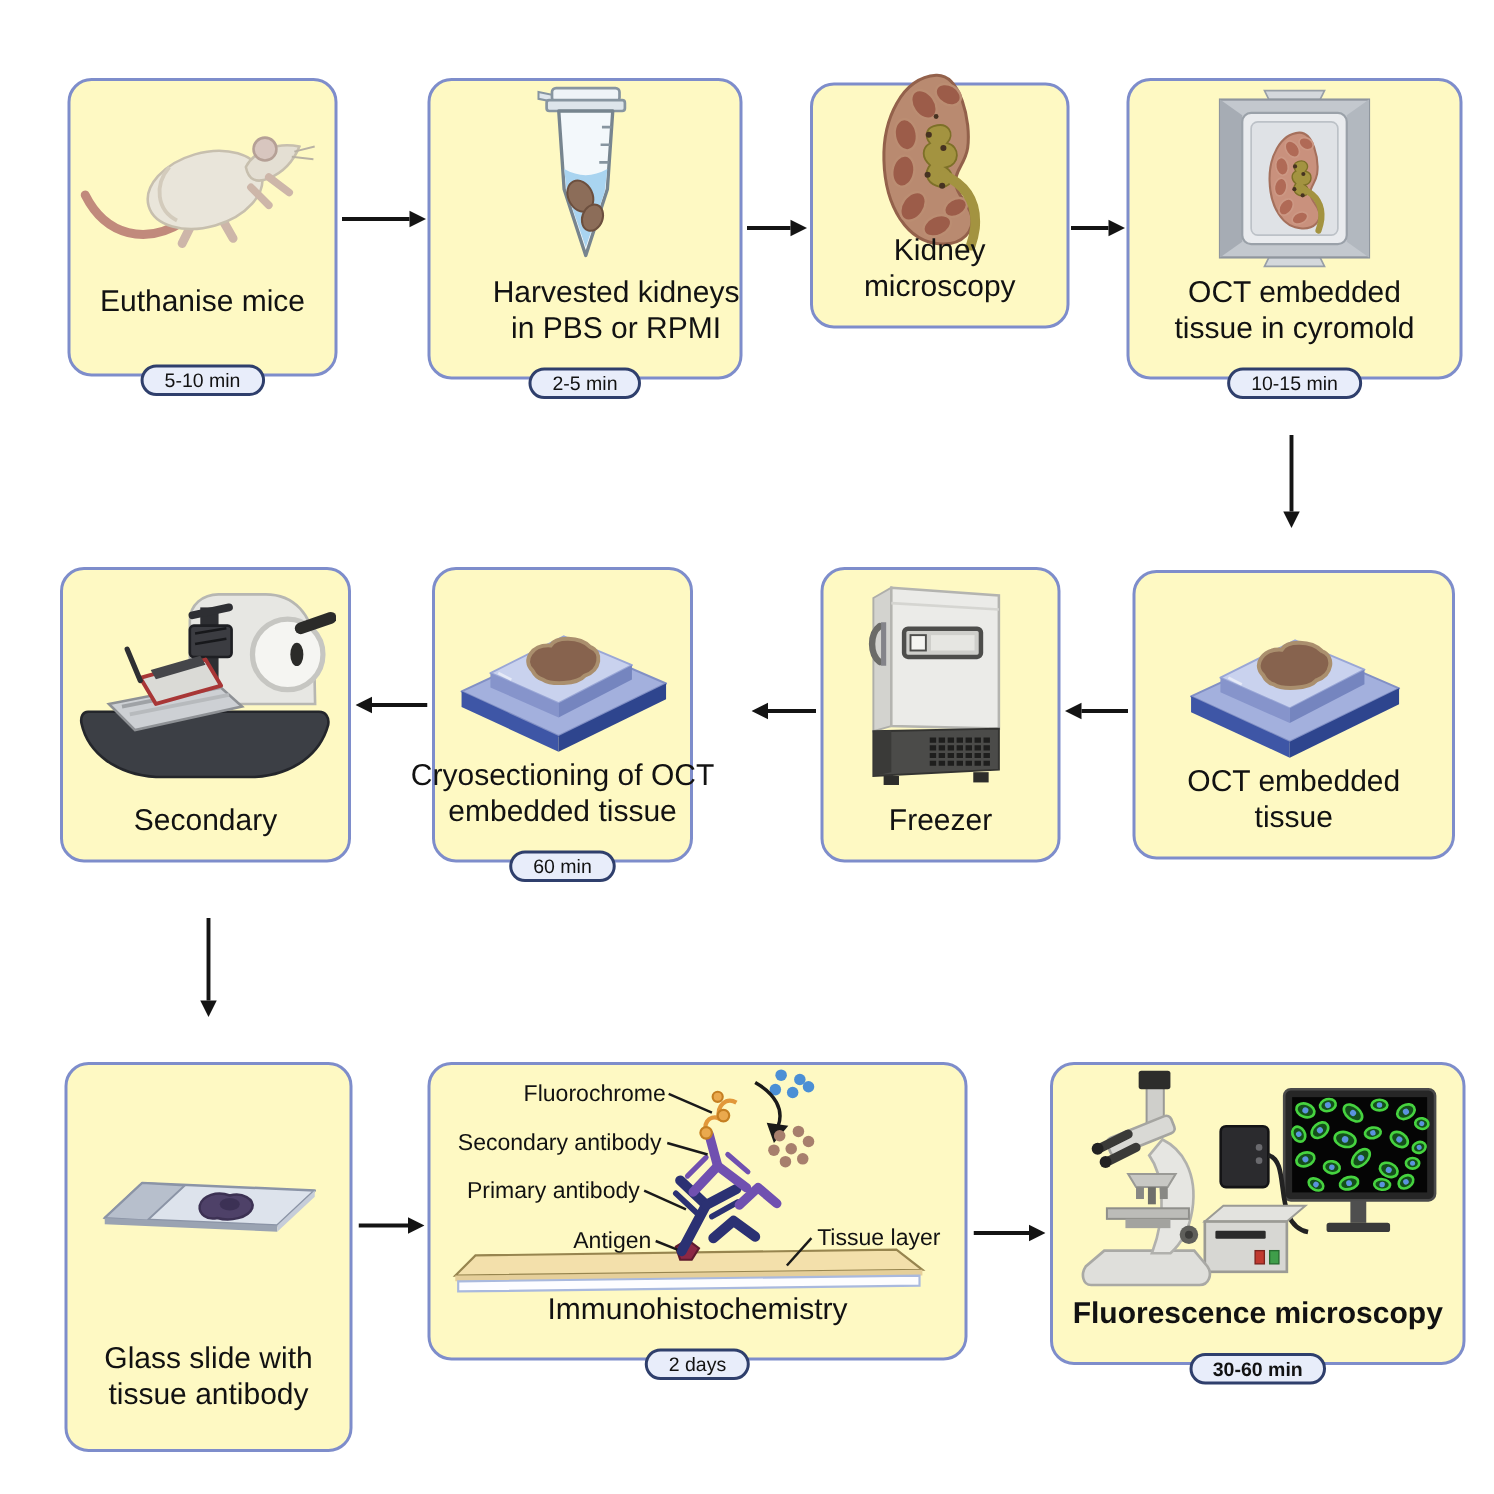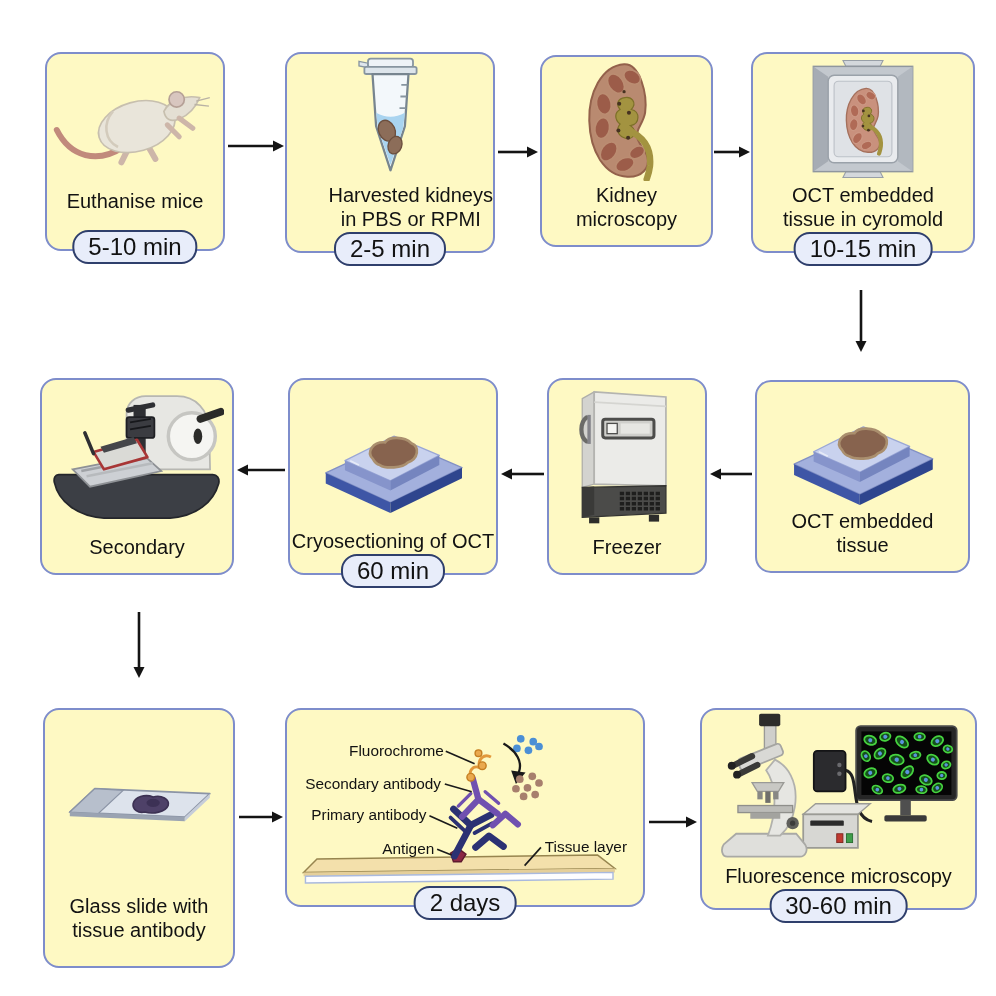--- a/index.html
+++ b/index.html
@@ -8,35 +8,35 @@
   .node{position:absolute;background:#fef9c3;border:2.5px solid #7e8dcb;border-radius:16px;
         display:flex;flex-direction:column;align-items:center;box-sizing:border-box;}
   .art{flex:1;display:flex;align-items:center;justify-content:center;width:100%;min-height:0;}
   .title{text-align:center;font-size:20px;line-height:1.2;color:#121212;padding-bottom:14px;}
   .title span{display:block;white-space:nowrap;}
   .has-badge .title{padding-bottom:20px;}
   .b1 .title{padding-bottom:36px;}
   .b9 .title{padding-bottom:24px;}
   .badge{position:absolute;left:50%;bottom:-15px;transform:translateX(-50%);
          background:#e8edfa;border:2.5px solid #2f3f6c;border-radius:16px;
-         padding:1px 14px;font-size:24px;color:#121212;white-space:nowrap;z-index:2;}
+         padding:1px 14px;font-size:13px;color:#121212;white-space:nowrap;z-index:2;}
   .arrow{position:absolute;line-height:0;}
   svg text{font-family:"Liberation Sans",sans-serif;fill:#121212;}
   
   .b1{left:45px;top:52px;width:180px;height:199px;}
   .b2{left:285px;top:52px;width:210px;height:201px;align-items:flex-end;}
-  .b3{left:540px;top:55px;width:173px;height:192px;}
+  .b3{left:540px;top:55px;width:173px;height:164px;}
   .b4{left:751px;top:52px;width:224px;height:201px;}
   .b5{left:755px;top:380px;width:215px;height:193px;}
   .b6{left:547px;top:378px;width:160px;height:197px;}
-  .b7{left:288px;top:378px;width:210px;height:197px;}
+  .b7{left:288px;top:378px;width:174px;height:197px;}
   .b8{left:40px;top:378px;width:194px;height:197px;}
   .b9{left:43px;top:708px;width:192px;height:260px;}
   .b10{left:285px;top:708px;width:360px;height:199px;}
-  .b11{left:700px;top:708px;width:277px;height:202px;}
+  .b11{left:700px;top:708px;width:277px;height:202px;font-weight:bold;}
 </style>
 </head>
 <body>
 
 <div id="canvas">
 
   <div class="node b1 has-badge">
     <div class="art">
       <svg width="170" height="119" viewBox="0 0 200 140">
         <path d="M86,100 C56,120 24,112 8,80" stroke="#c18a7c" stroke-width="7" fill="none" stroke-linecap="round"></path>
@@ -195,20 +195,21 @@
         <polygon points="92,122 174,82 174,94 92,134" fill="#2e458e"></polygon>
         <polygon points="40,74 96,46 148,68 92,97" fill="#c9d2ee" stroke="#9aa7d6" stroke-width="1.5" stroke-linejoin="round"></polygon>
         <polygon points="40,74 92,97 92,108 40,85" fill="#8694cb"></polygon>
         <polygon points="92,97 148,68 148,79 92,108" fill="#7585bf"></polygon>
         <path d="M72,72 C64,64 72,52 86,53 C90,46 108,46 116,54 C126,58 124,72 112,76 C106,83 86,83 80,79 C76,78 74,76 72,72 Z" fill="#87634e" stroke="#aa8f6e" stroke-width="3"></path>
         <path d="M46,74 L56,79" stroke="#eef1fa" stroke-width="2" opacity="0.8"></path>
       </svg>
     </div>
     <div class="title">
       <span>Cryosectioning of OCT</span>
+        <span>embedded tissue</span>
     </div>
     <div class="badge">60 min</div>
   </div>
 
   <div class="node b8">
     <div class="art">
       <svg width="174" height="148" viewBox="0 0 200 170">
         <path d="M10,104 C6,104 4,108 5,113 C10,136 32,152 62,154 L138,154 C168,152 188,136 194,114 C195,108 192,104 187,104 Z" fill="#3c3f45" stroke="#24262b" stroke-width="2"></path>
         <path d="M88,98 L88,34 C88,22 98,14 110,14 L146,14 C168,14 182,30 183,52 L184,98 Z" fill="#e7e7e3" stroke="#b7b7b2" stroke-width="2"></path>
         <circle cx="163" cy="60" r="27" fill="#f5f5f2" stroke="#c6c6c2" stroke-width="4"></circle>
@@ -314,20 +315,23 @@
           <path d="M259,120 L242,139"></path>
         </g>
 
         <text x="158" y="25" text-anchor="end" font-size="16">Fluorochrome</text>
         <text x="155" y="59" text-anchor="end" font-size="16">Secondary antibody</text>
         <text x="140" y="92" text-anchor="end" font-size="16">Primary antibody</text>
         <text x="148" y="127" text-anchor="end" font-size="16">Antigen</text>
         <text x="263" y="125" text-anchor="start" font-size="16">Tissue layer</text>
       </svg>
     </div>
+    <div class="title">
+        <span>Immunohistochemistry</span>
+      </div>
     <div class="badge">2 days</div>
   </div>
 
   <div class="node b11 has-badge">
     <div class="art">
       <svg width="247" height="150" viewBox="0 0 280 170">
 
         <rect x="160" y="16" width="114" height="84" rx="5" fill="#262626" stroke="#4a4a4a" stroke-width="2"></rect>
         <rect x="166" y="22" width="102" height="72" fill="#050505"></rect>
         <g>

